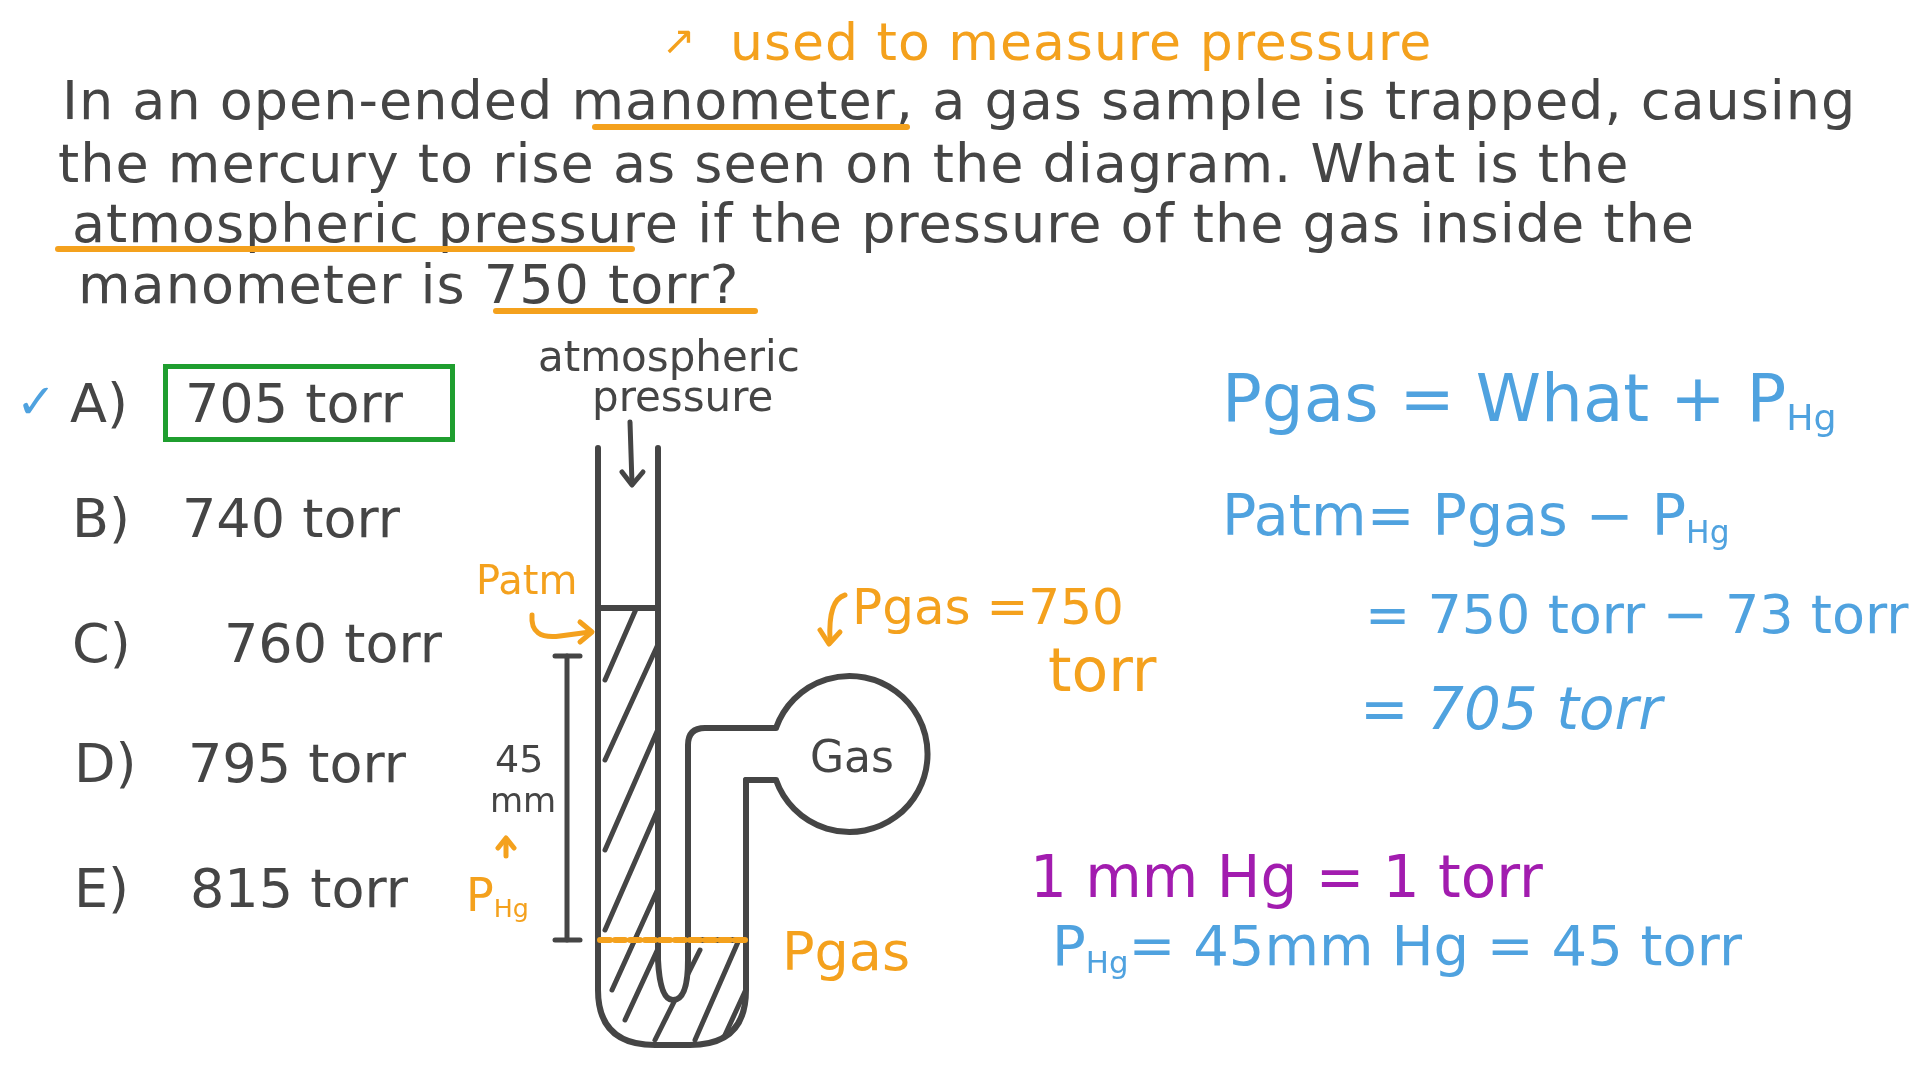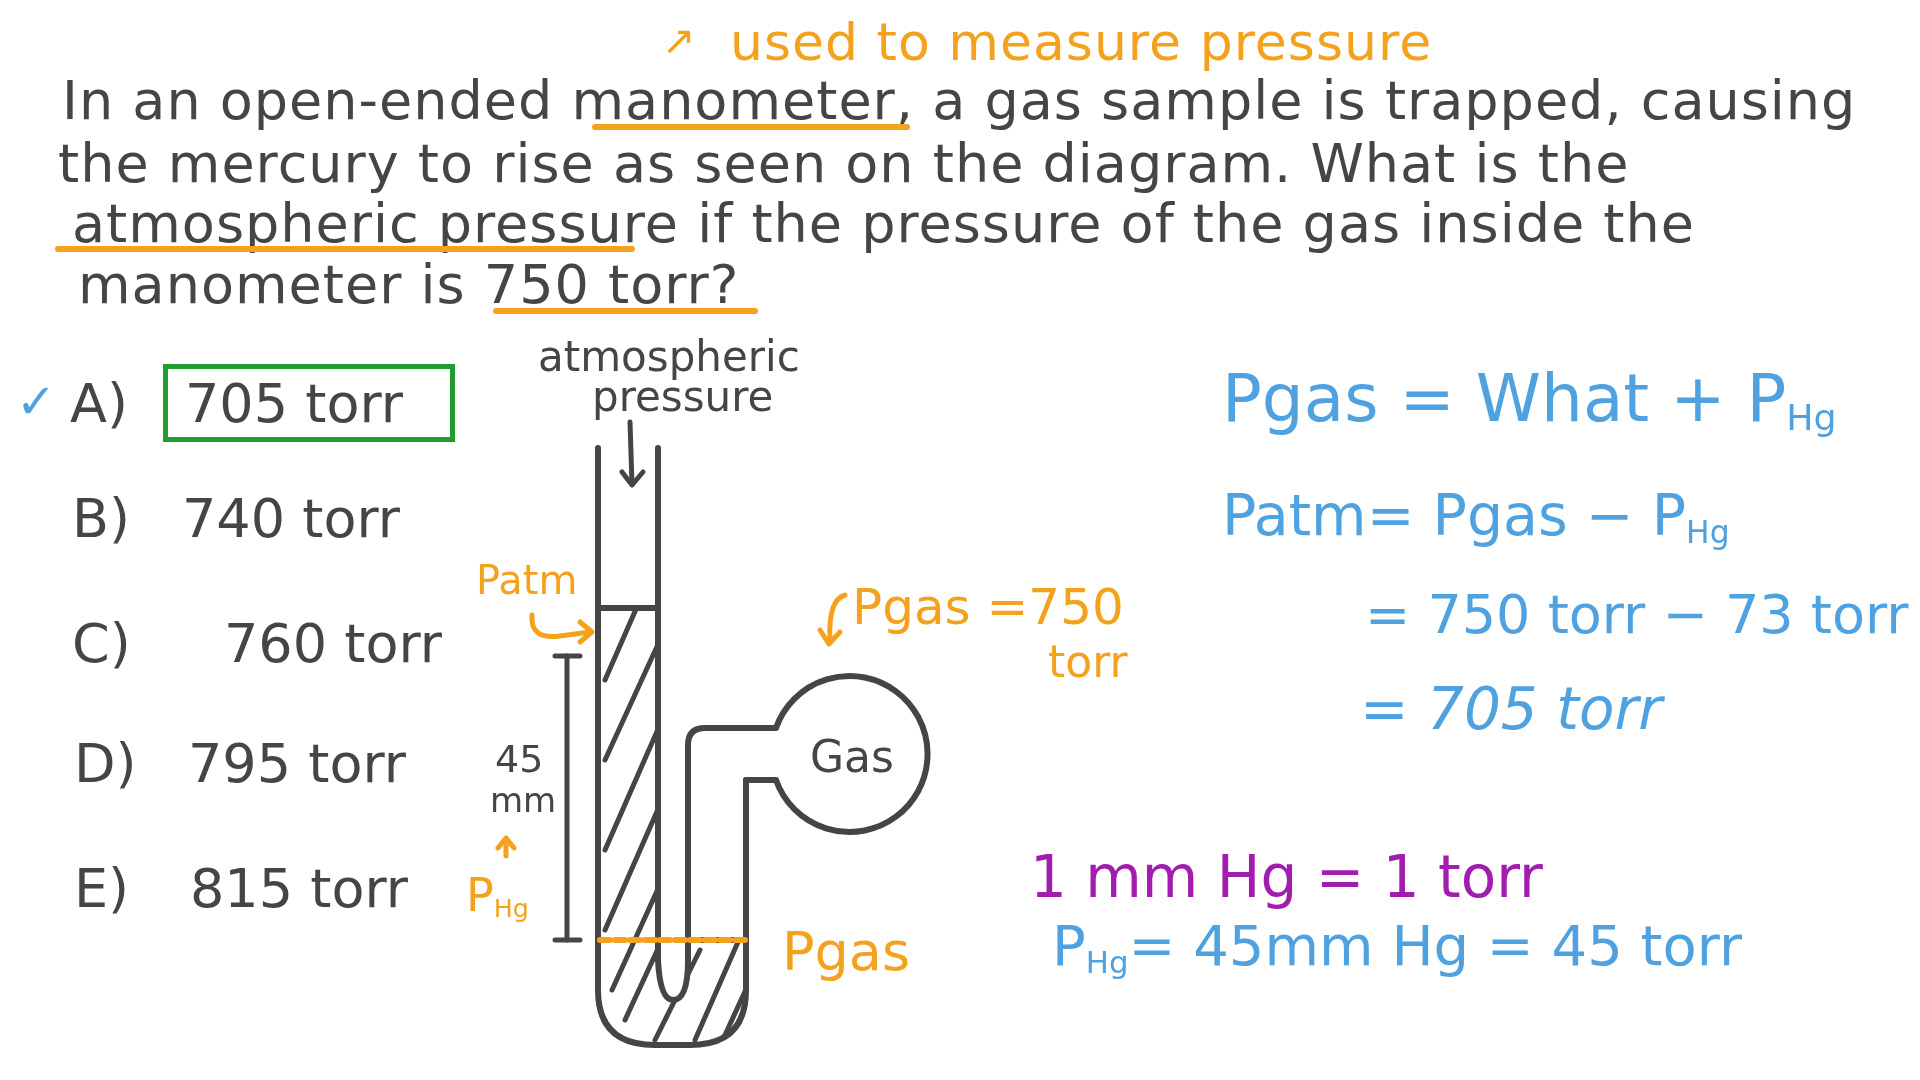--- a/index.html
+++ b/index.html
@@ -134,21 +134,21 @@
 
 <div class="t orange" style="left:476px; top:560px; font-size:40px;">Patm</div>
 <div class="t gray" style="left:495px; top:740px; font-size:38px;">45</div>
 <div class="t gray" style="left:490px; top:783px; font-size:34px;">mm</div>
 <div class="t orange" style="left:466px; top:872px; font-size:46px;">
   <span>P</span><span class="sub">Hg</span>
 </div>
 <div class="t gray" style="left:810px; top:735px; font-size:44px;">Gas</div>
 <div class="t orange" style="left:782px; top:925px; font-size:54px;">Pgas</div>
 <div class="t orange" style="left:852px; top:582px; font-size:50px;">Pgas =750</div>
-<div class="t orange" style="left:1048px; top:640px; font-size:44px;">torr</div>
+<div class="t orange" style="left:1048px; top:640px; font-size:60px;">torr</div>
 
 <div class="t blue eq" style="left:1222px; top:366px; font-size:66px;">
   <span>Pgas</span><span> = What + P</span><span class="sub">Hg</span>
 </div>
 <div class="t blue eq" style="left:1222px; top:487px; font-size:57px;">
   <span>Patm</span><span>= Pgas − P</span><span class="sub">Hg</span>
 </div>
 <div class="t blue eq" style="left:1365px; top:588px; font-size:54px;">= 750 torr − 73 torr</div>
 <div class="t blue eq" style="left:1360px; top:680px; font-size:58px;font-style:italic;">= 705 torr</div>
 <div class="t green eq" style="left:1030px; top:800px; font-size:58px;">1 mm Hg  =  1 torr</div>

